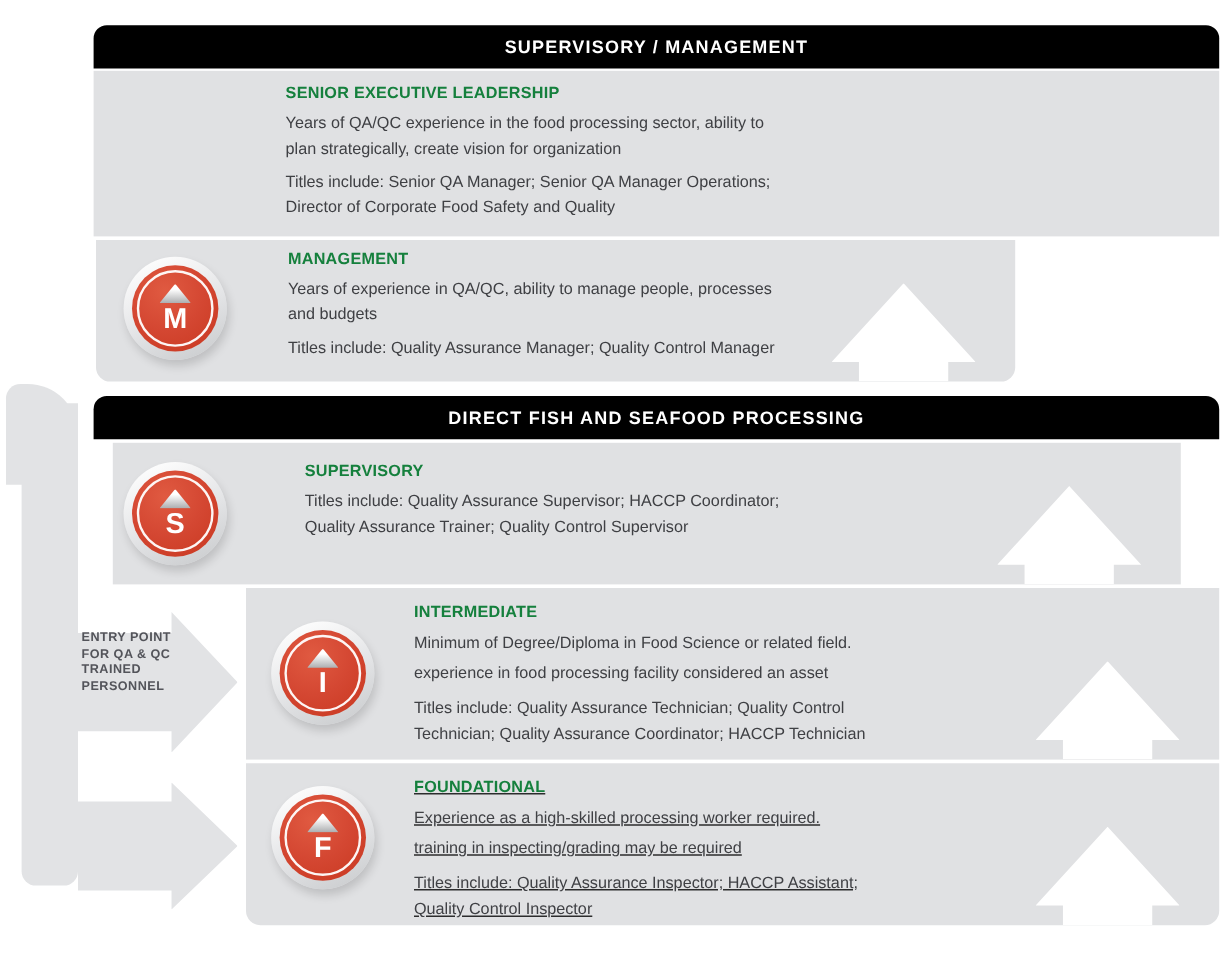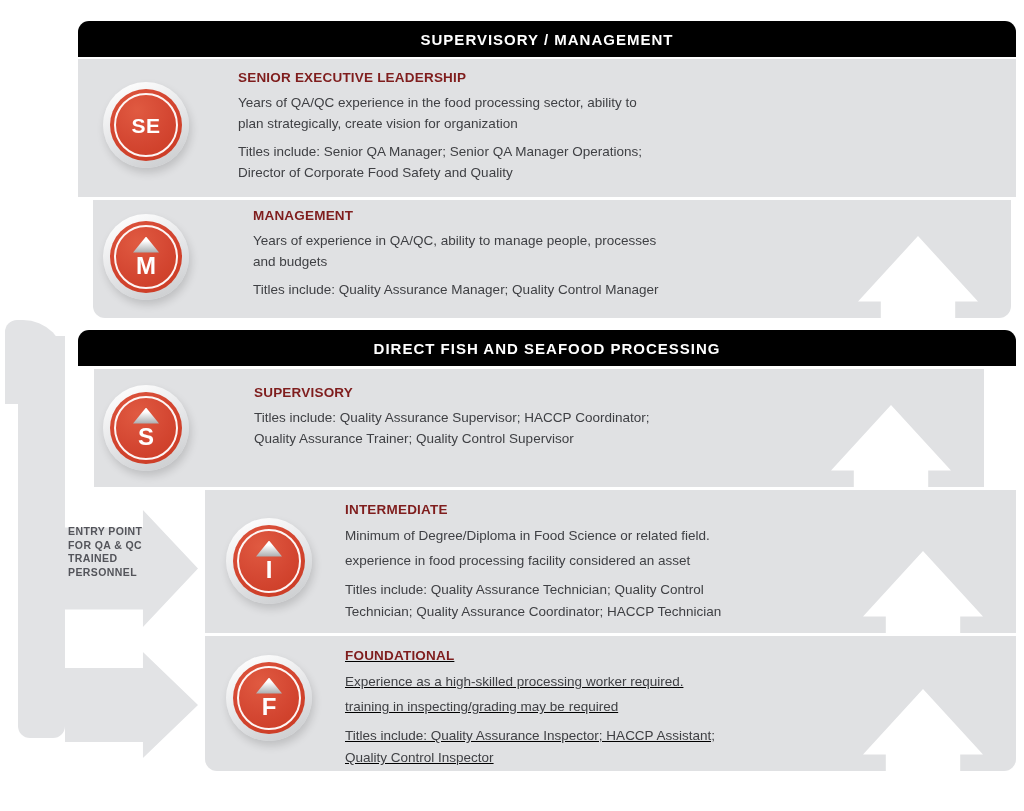--- a/index.html
+++ b/index.html
@@ -31,21 +31,21 @@
   .flow-label.transition-label{left:68px;top:669px;}
   
   .section-header{
     position:absolute;left:78px;width:938px;height:36px;background:#000000;
     border-radius:11px 11px 0 0;color:#ffffff;font-size:15px;font-weight:bold;
     letter-spacing:1px;display:flex;align-items:center;justify-content:center;
   }
   
   .role-box{position:absolute;background:#e0e1e3;}
   .box-se{left:78px;top:59px;width:938px;height:138px;}
-  .box-m {left:93px;top:200px;width:918px;height:118px;border-radius:0 0 12px 12px;}
+  .box-m {left:80px;top:200px;width:766px;height:118px;border-radius:0 0 12px 12px;}
   .box-s {left:94px;top:369px;width:890px;height:118px;}
   .box-i {left:205px;top:490px;width:811px;height:143px;}
   .box-f {left:205px;top:636px;width:811px;height:135px;border-radius:0 0 12px 12px;}
   
   .up-arrow{
     position:absolute;right:33px;bottom:0;width:120px;height:82px;background:#ffffff;
     clip-path:polygon(50% 0%,100% 80%,81% 80%,81% 100%,19% 100%,19% 80%,0% 80%);
   }
   
   .badge{
@@ -72,21 +72,21 @@
   }
   .badge-letter{color:#ffffff;font-size:24px;font-weight:bold;line-height:1;}
   .badge.se .badge-letter{font-size:21px;letter-spacing:.5px;}
   
   .row-text{position:absolute;width:640px;}
   .box-se .row-text{left:160px;top:11px;}
   .box-m  .row-text{left:160px;top:8px;}
   .box-s  .row-text{left:160px;top:16px;}
   .box-i  .row-text{left:140px;top:12px;}
   .box-f  .row-text{left:140px;top:12px;text-decoration:underline;}
-  .row-title{color:#7f1d1d;font-size:13.5px;font-weight:bold;letter-spacing:.2px;}
+  .row-title{color:#15803d;font-size:13.5px;font-weight:bold;letter-spacing:.2px;}
   .row-desc,.row-titles{
     color:#3f4044;font-size:13.5px;line-height:21px;margin-top:7px;white-space:pre-line;
   }
   .loose .row-desc{line-height:25px;margin-top:6px;}
   .loose .row-titles{line-height:22px;margin-top:6px;}
 </style>
 </head>
 <body>
 
 <div class="stage">
@@ -103,28 +103,20 @@
 
   <div class="section-header" style="top:21px">SUPERVISORY / MANAGEMENT</div>
 
   <div class="role-box box-se">
     <div class="row-text">
       <div class="row-title">SENIOR EXECUTIVE LEADERSHIP</div>
       <div class="row-desc">Years of QA/QC experience in the food processing sector, ability to
 plan strategically, create vision for organization</div>
       <div class="row-titles">Titles include: Senior QA Manager; Senior QA Manager Operations;
 Director of Corporate Food Safety and Quality</div>
-    </div>
-  </div>
-  <div class="badge se" style="left:103px;top:82px">
-    <div class="badge-red">
-        <div class="badge-ring"></div>
-      <div class="badge-content">
-          <span class="badge-letter">SE</span>
-        </div>
     </div>
   </div>
 
   <div class="role-box box-m">
     <div class="row-text">
       <div class="row-title">MANAGEMENT</div>
       <div class="row-desc">Years of experience in QA/QC, ability to manage people, processes
 and budgets</div>
       <div class="row-titles">Titles include: Quality Assurance Manager; Quality Control Manager</div>
     </div>

